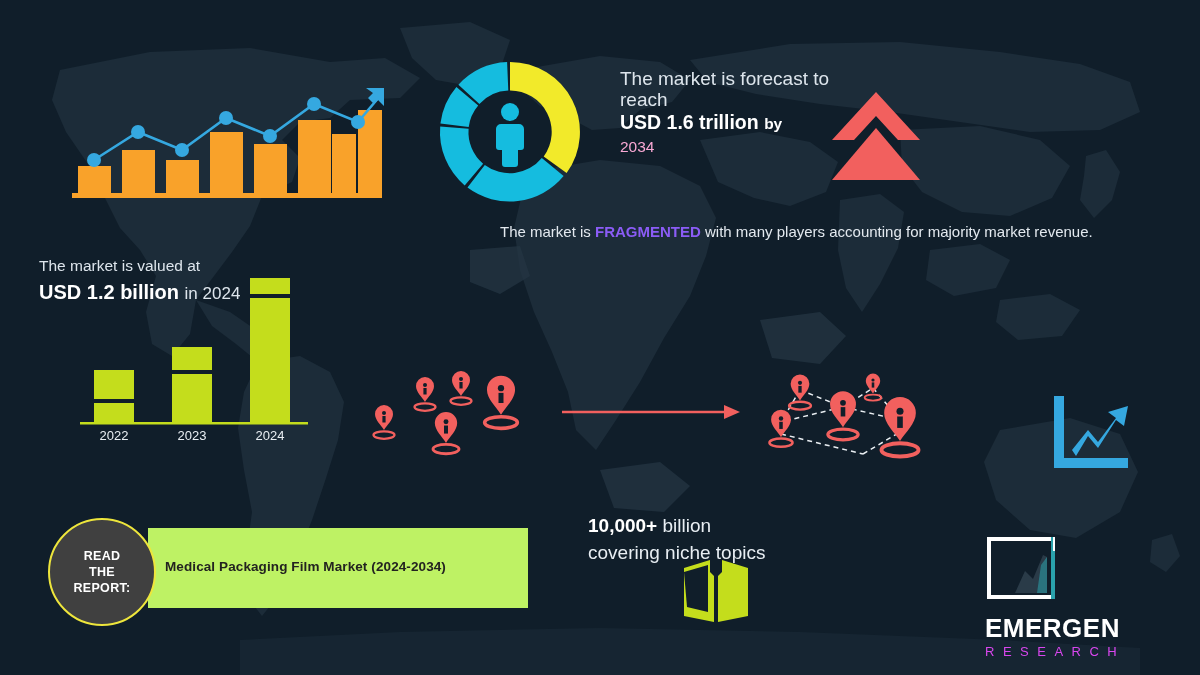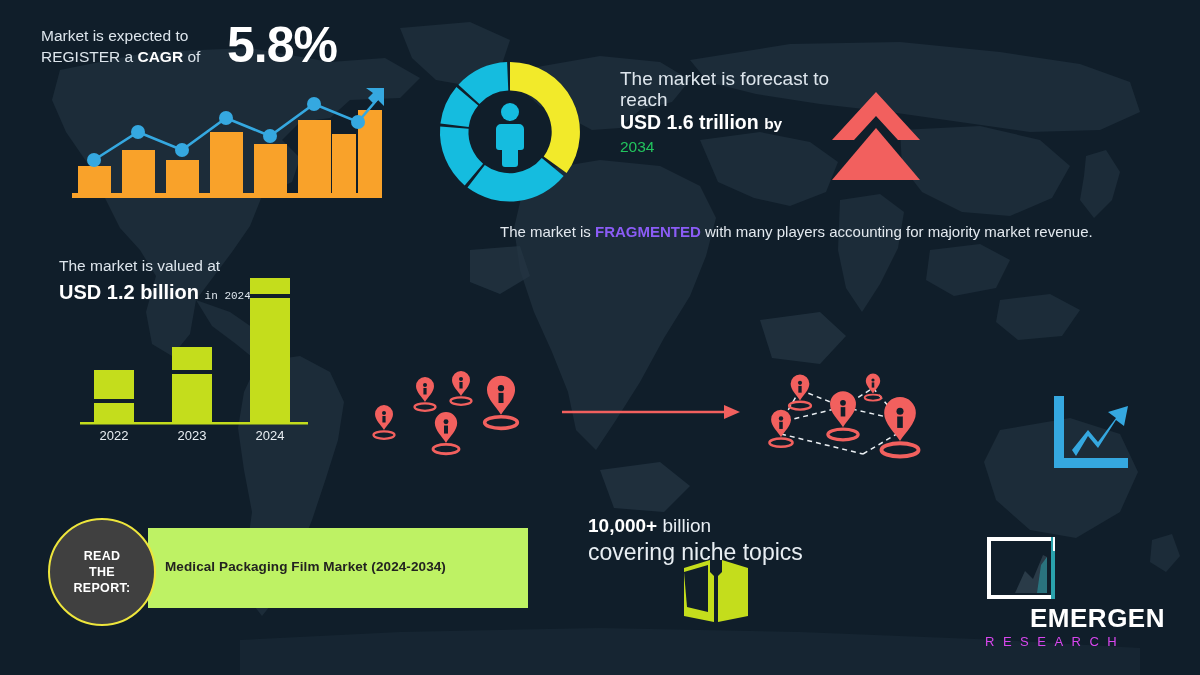--- a/index.html
+++ b/index.html
@@ -47,34 +47,34 @@
     color: #ffffff;
     line-height: 54px;
     letter-spacing: -1px;
   }
 
   
   #forecast-block { position: absolute; left: 620px; top: 68px; width: 230px; }
   #forecast-lead { font-size: 19px; line-height: 21px; color: #dde5ec; }
   #forecast-value { font-size: 19.5px; font-weight: 700; color: #ffffff; line-height: 25px; }
   #forecast-value .sm { font-size: 15.5px; font-weight: 700; }
-  #forecast-year { font-size: 15.5px; color: #22c55e; line-height: 21px; }
+  #forecast-year { font-size: 15.5px; color: #f9a8d4; line-height: 21px; }
 
   
   #fragmented-block {
     position: absolute; left: 500px; top: 220px; width: 635px;
     font-size: 15px; line-height: 24px; color: #e3e9ef;
   }
   #fragmented-kw { color: #8b5cf6; font-weight: 700; }
 
   
-  #valued-block { position: absolute; left: 59px; top: 255px; width: 300px; }
+  #valued-block { position: absolute; left: 39px; top: 255px; width: 300px; }
   #valued-lead { font-size: 15.5px; color: #dde5ec; line-height: 21px; }
   #valued-value { font-size: 20px; font-weight: 700; color: #ffffff; line-height: 27px; margin-top: 3px; }
-  #valued-value .sm { font-size: 11px; font-weight: 400; color: #dde5ec; font-family: Liberation Mono, monospace; }
+  #valued-value .sm { font-size: 17px; font-weight: 400; color: #dde5ec; }
 
   
   #report-banner {
     position: absolute; left: 148px; top: 528px;
     width: 380px; height: 80px;
     background: #bef264;
   }
   #report-title {
     position: absolute; left: 17px; top: 31px;
     font-size: 13.5px; font-weight: 700; color: #232320;
@@ -88,27 +88,27 @@
   }
   #report-circle-label {
     font-size: 12.5px; font-weight: 700; color: #ffffff;
     text-align: center; line-height: 16px; letter-spacing: .3px;
   }
 
   
   #reports-block { position: absolute; left: 588px; top: 512px; width: 230px; }
   #reports-count { font-size: 19px; color: #e8eef3; line-height: 27px; }
   #reports-count .b { font-weight: 700; color: #ffffff; }
-  #reports-sub { font-size: 23px; color: #e8eef3; line-height: 27px; }
+  #reports-sub { font-size: 19px; color: #e8eef3; line-height: 27px; }
 
   
   #logo-block { position: absolute; left: 985px; top: 535px; width: 180px; }
   #logo-word {
     font-size: 26px; font-weight: 700; color: #ffffff;
-    letter-spacing: .5px; line-height: 30px; margin-top: 2px; text-align: right;
+    letter-spacing: .5px; line-height: 30px; margin-top: 12px;
   }
   #logo-sub {
     font-size: 13px; color: #d946ef; letter-spacing: 8.5px;
     line-height: 18px;
   }
   svg { display: block; }
 </style>
 </head>
 <body>
 
@@ -158,28 +158,20 @@
 
       <path d="M240,640 L400,632 L600,628 L800,632 L1000,640 L1140,648 L1140,675 L240,675 Z" opacity="0.55"></path>
     </g>
     <g fill="#243543" opacity="0.75">
       <path d="M470,250 L520,246 L530,276 L500,294 L470,282 Z"></path>
       <path d="M600,470 L660,462 L690,486 L664,512 L614,508 Z"></path>
       <path d="M760,320 L820,312 L846,336 L820,364 L772,358 Z"></path>
     </g>
   </svg>
 
-  <div id="cagr-block">
-    <div id="cagr-text">
-      <div>Market is expected to</div>
-      <div>
-        <span>REGISTER a </span><span class="bold">CAGR</span><span> of</span>
-      </div>
-    </div><div id="cagr-value">5.8%</div>
-  </div>
 
   <svg style="position:absolute;left:66px;top:82px;" width="320" height="125" viewBox="0 0 320 125">
     <g fill="#f9a22a">
       <rect x="12" y="84" width="33" height="27"></rect>
       <rect x="56" y="68" width="33" height="43"></rect>
       <rect x="100" y="78" width="33" height="33"></rect>
       <rect x="144" y="50" width="33" height="61"></rect>
       <rect x="188" y="62" width="33" height="49"></rect>
       <rect x="232" y="38" width="33" height="73"></rect>
       <rect x="266" y="52" width="24" height="59"></rect>

